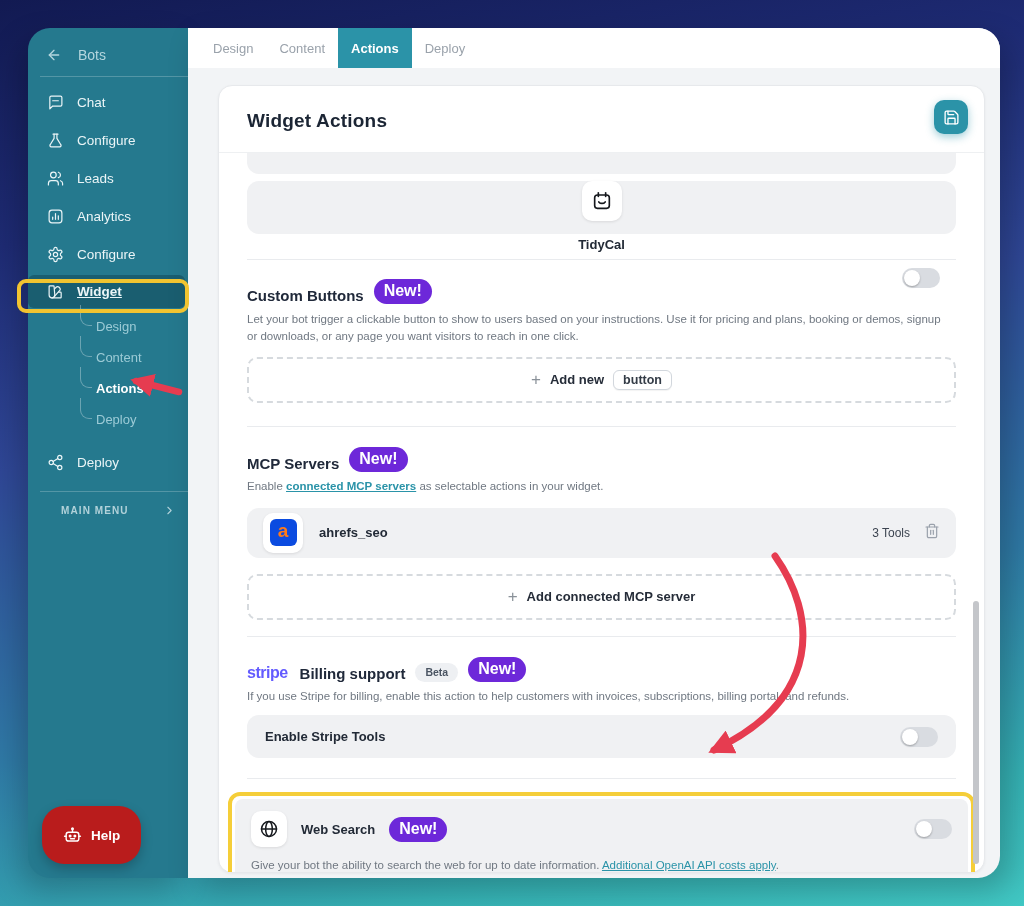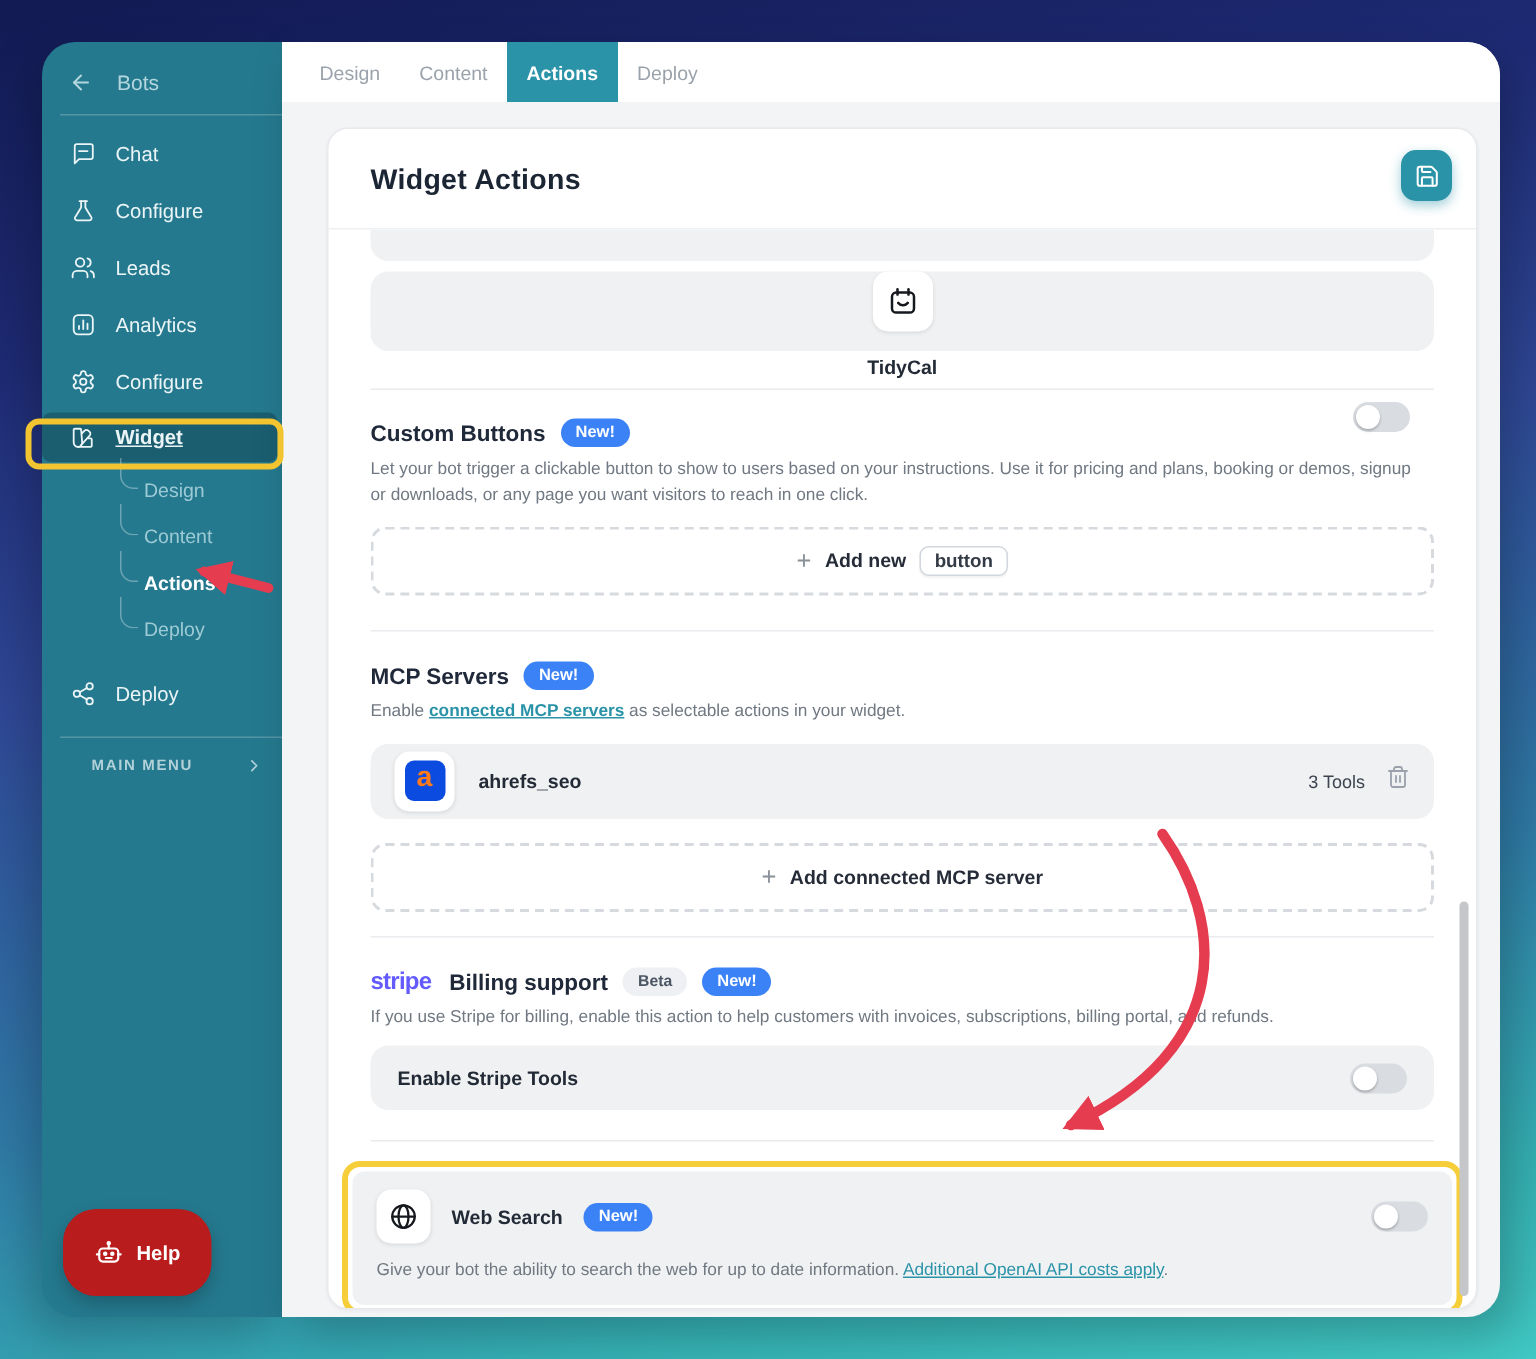--- a/index.html
+++ b/index.html
@@ -61,21 +61,21 @@
   .toggle { width:38px; height:20px; border-radius:10px; background:#d9dce1; position:relative; margin-left:auto; flex:none; }
   .toggle::after { content:''; position:absolute; left:2px; top:2px; width:16px; height:16px; border-radius:50%; background:#fff;
     box-shadow:0 1px 2px rgba(0,0,0,.28); }
   .right-tools { margin-left:auto; display:flex; align-items:center; gap:14px; }
   .tools-count { font-size:12px; color:#3c4450; }
   .trash svg { width:16px; height:16px; color:#9aa1ab; }
 
   .hr { border-top:1px solid #e9ebee; }
   .sec-title { display:flex; align-items:flex-end; gap:10px; font-size:15px; font-weight:bold; color:#20293a; }
   .sec-desc { margin-top:7px; font-size:11.5px; color:#707882; line-height:1.5; }
-  .pill-new { background:#3b82f6; color:#fff; font-size:11px; font-weight:bold; padding:3px 10px 4px; border-radius:999px; }
+  .pill-new { background:#6d28d9; color:#fff; font-size:16px; font-weight:bold; padding:3px 10px 4px; border-radius:999px; }
   .pill-beta { background:#eef0f3; color:#4b5563; font-size:10.5px; font-weight:bold; padding:3px 10px 4px; border-radius:999px; }
   .dash { margin-top:11px; height:46px; border:2px dashed #d6dade; border-radius:10px;
     display:flex; align-items:center; justify-content:center; gap:9px; font-size:13px; font-weight:bold; color:#252c38; }
   .plus { color:#8a9199; font-weight:normal; font-size:17px; line-height:1; }
   .chip { border:1px solid #d2d7dd; background:#fff; border-radius:6px; padding:2px 9px; font-size:12.5px; color:#333b46;
     box-shadow:0 1px 1px rgba(0,0,0,.05); }
   .teal-link { color:#2a93a8; text-decoration:underline; font-weight:bold; }
   .teal-link2 { color:#2a93a8; text-decoration:underline; }
   .stripe-logo { color:#635bff; font-size:16px; font-weight:bold; letter-spacing:-.5px; margin-right:2px; }
 

